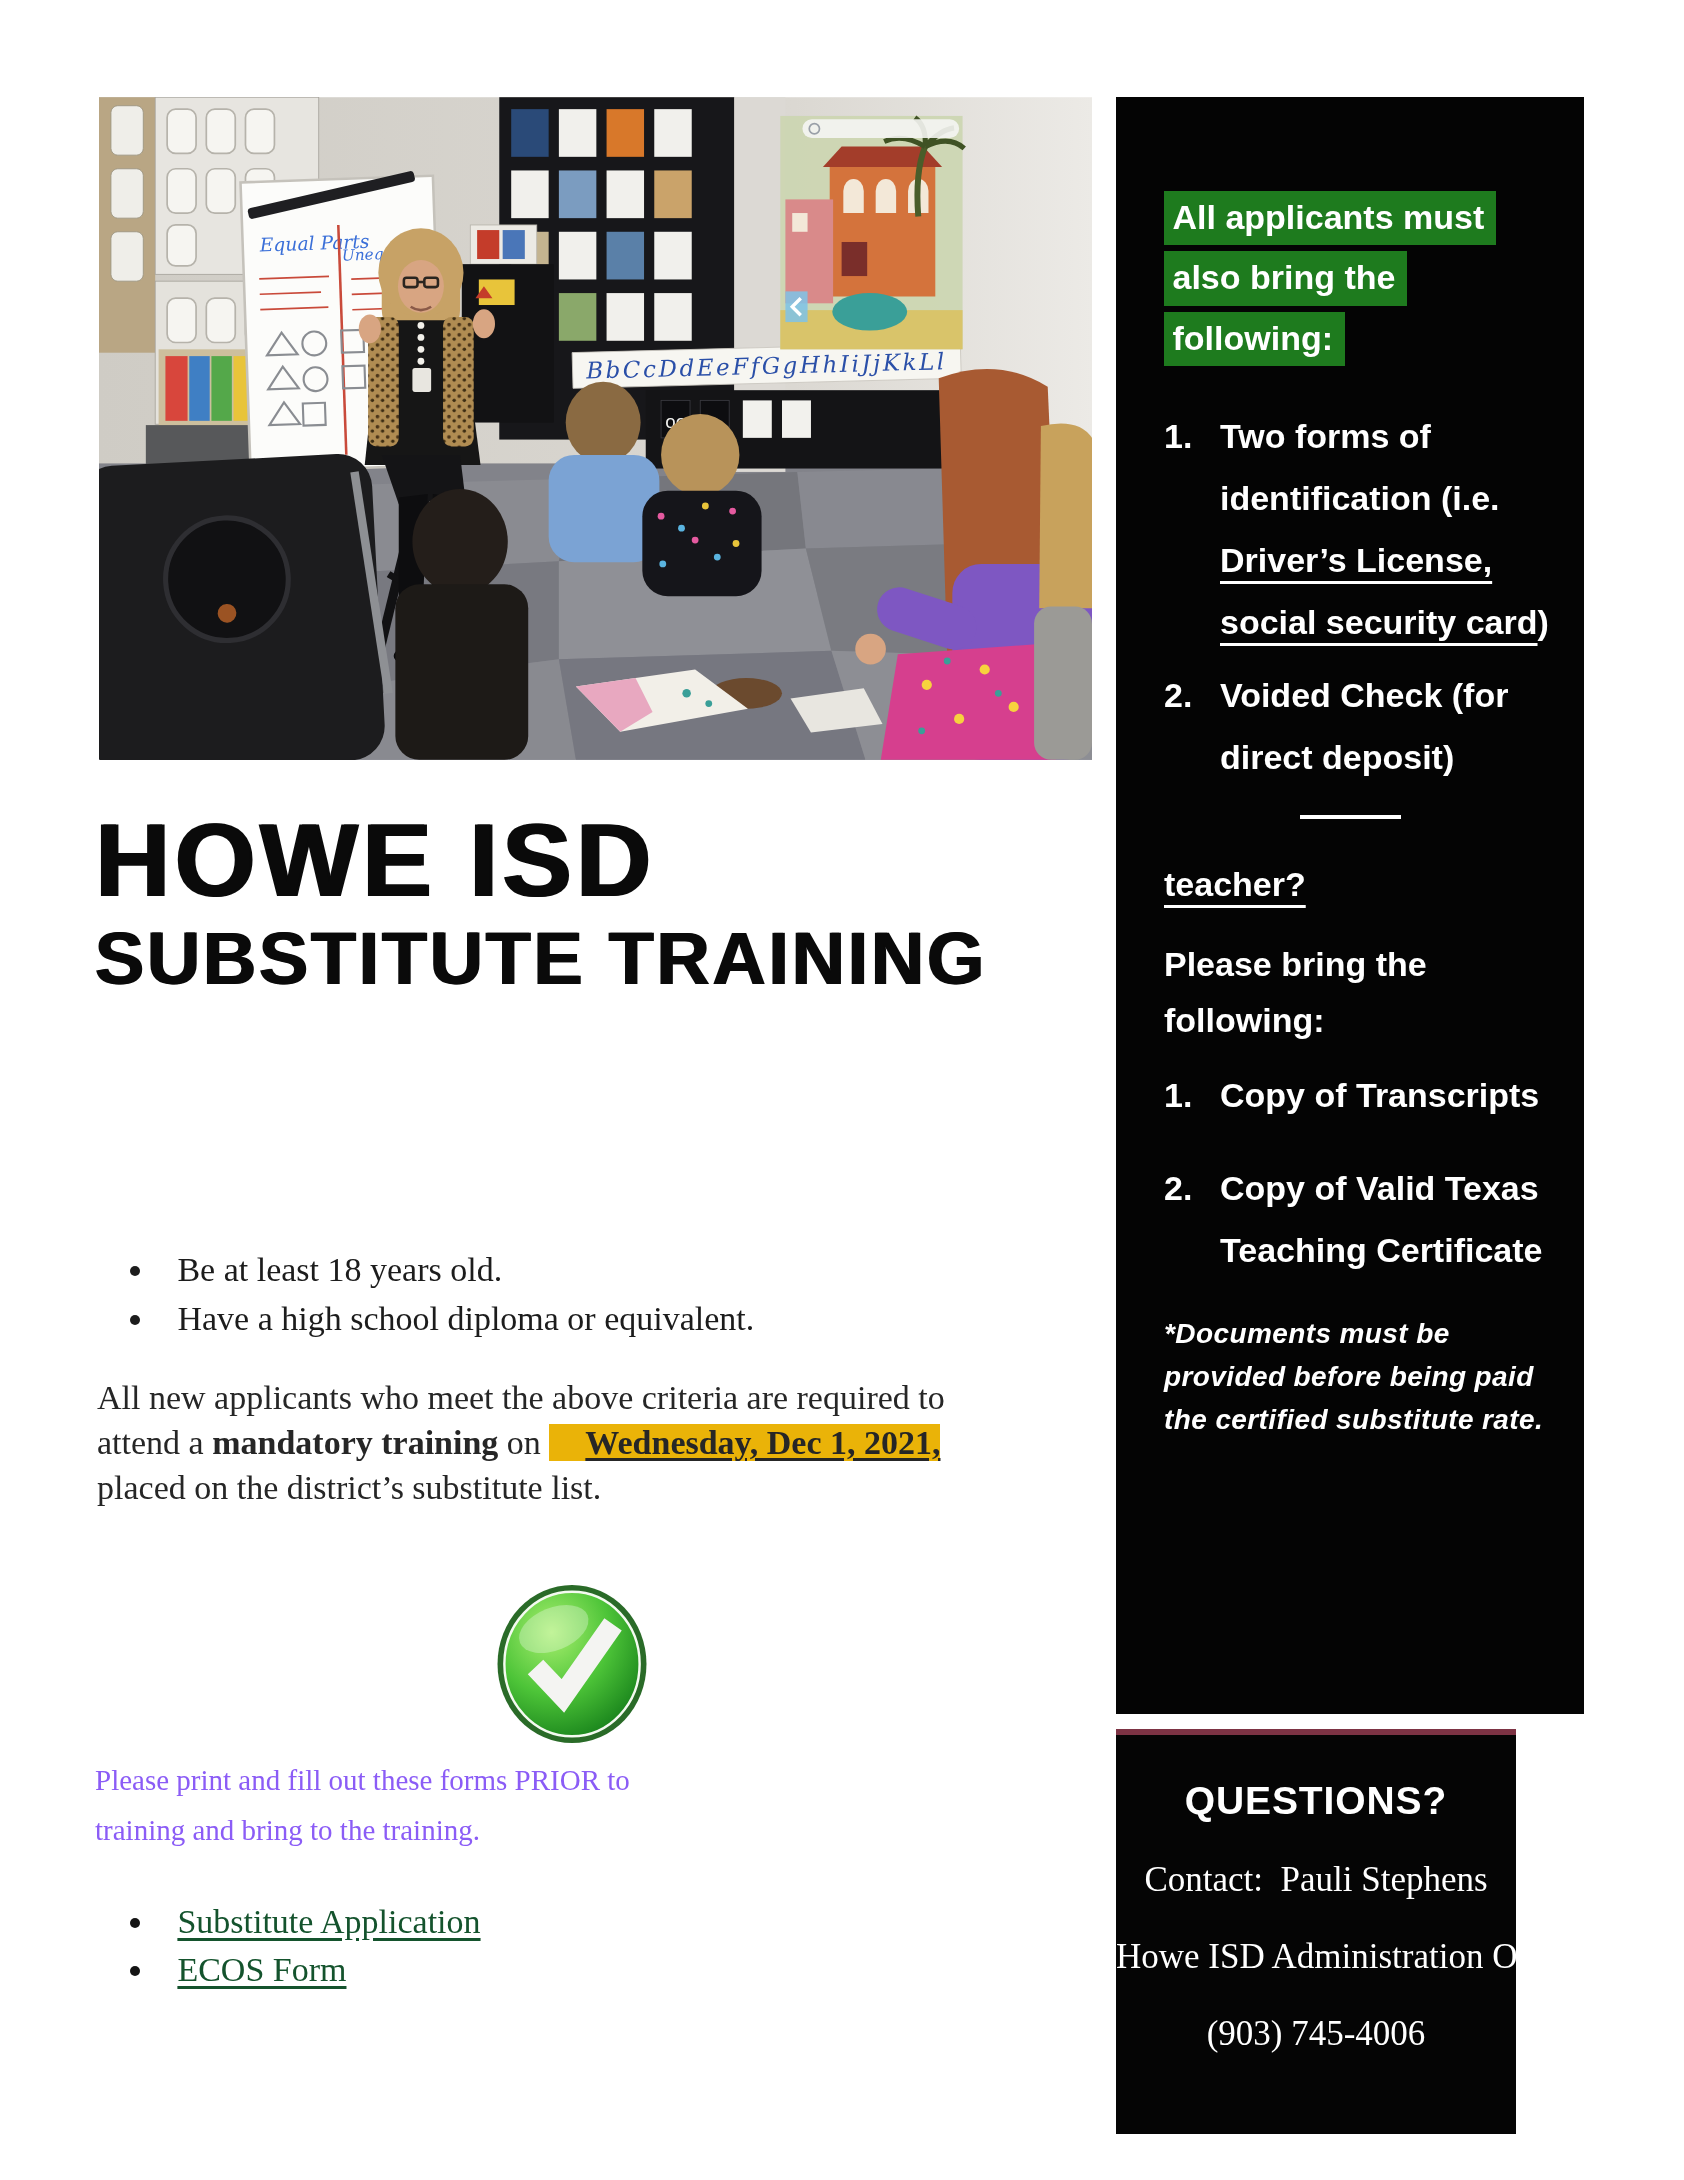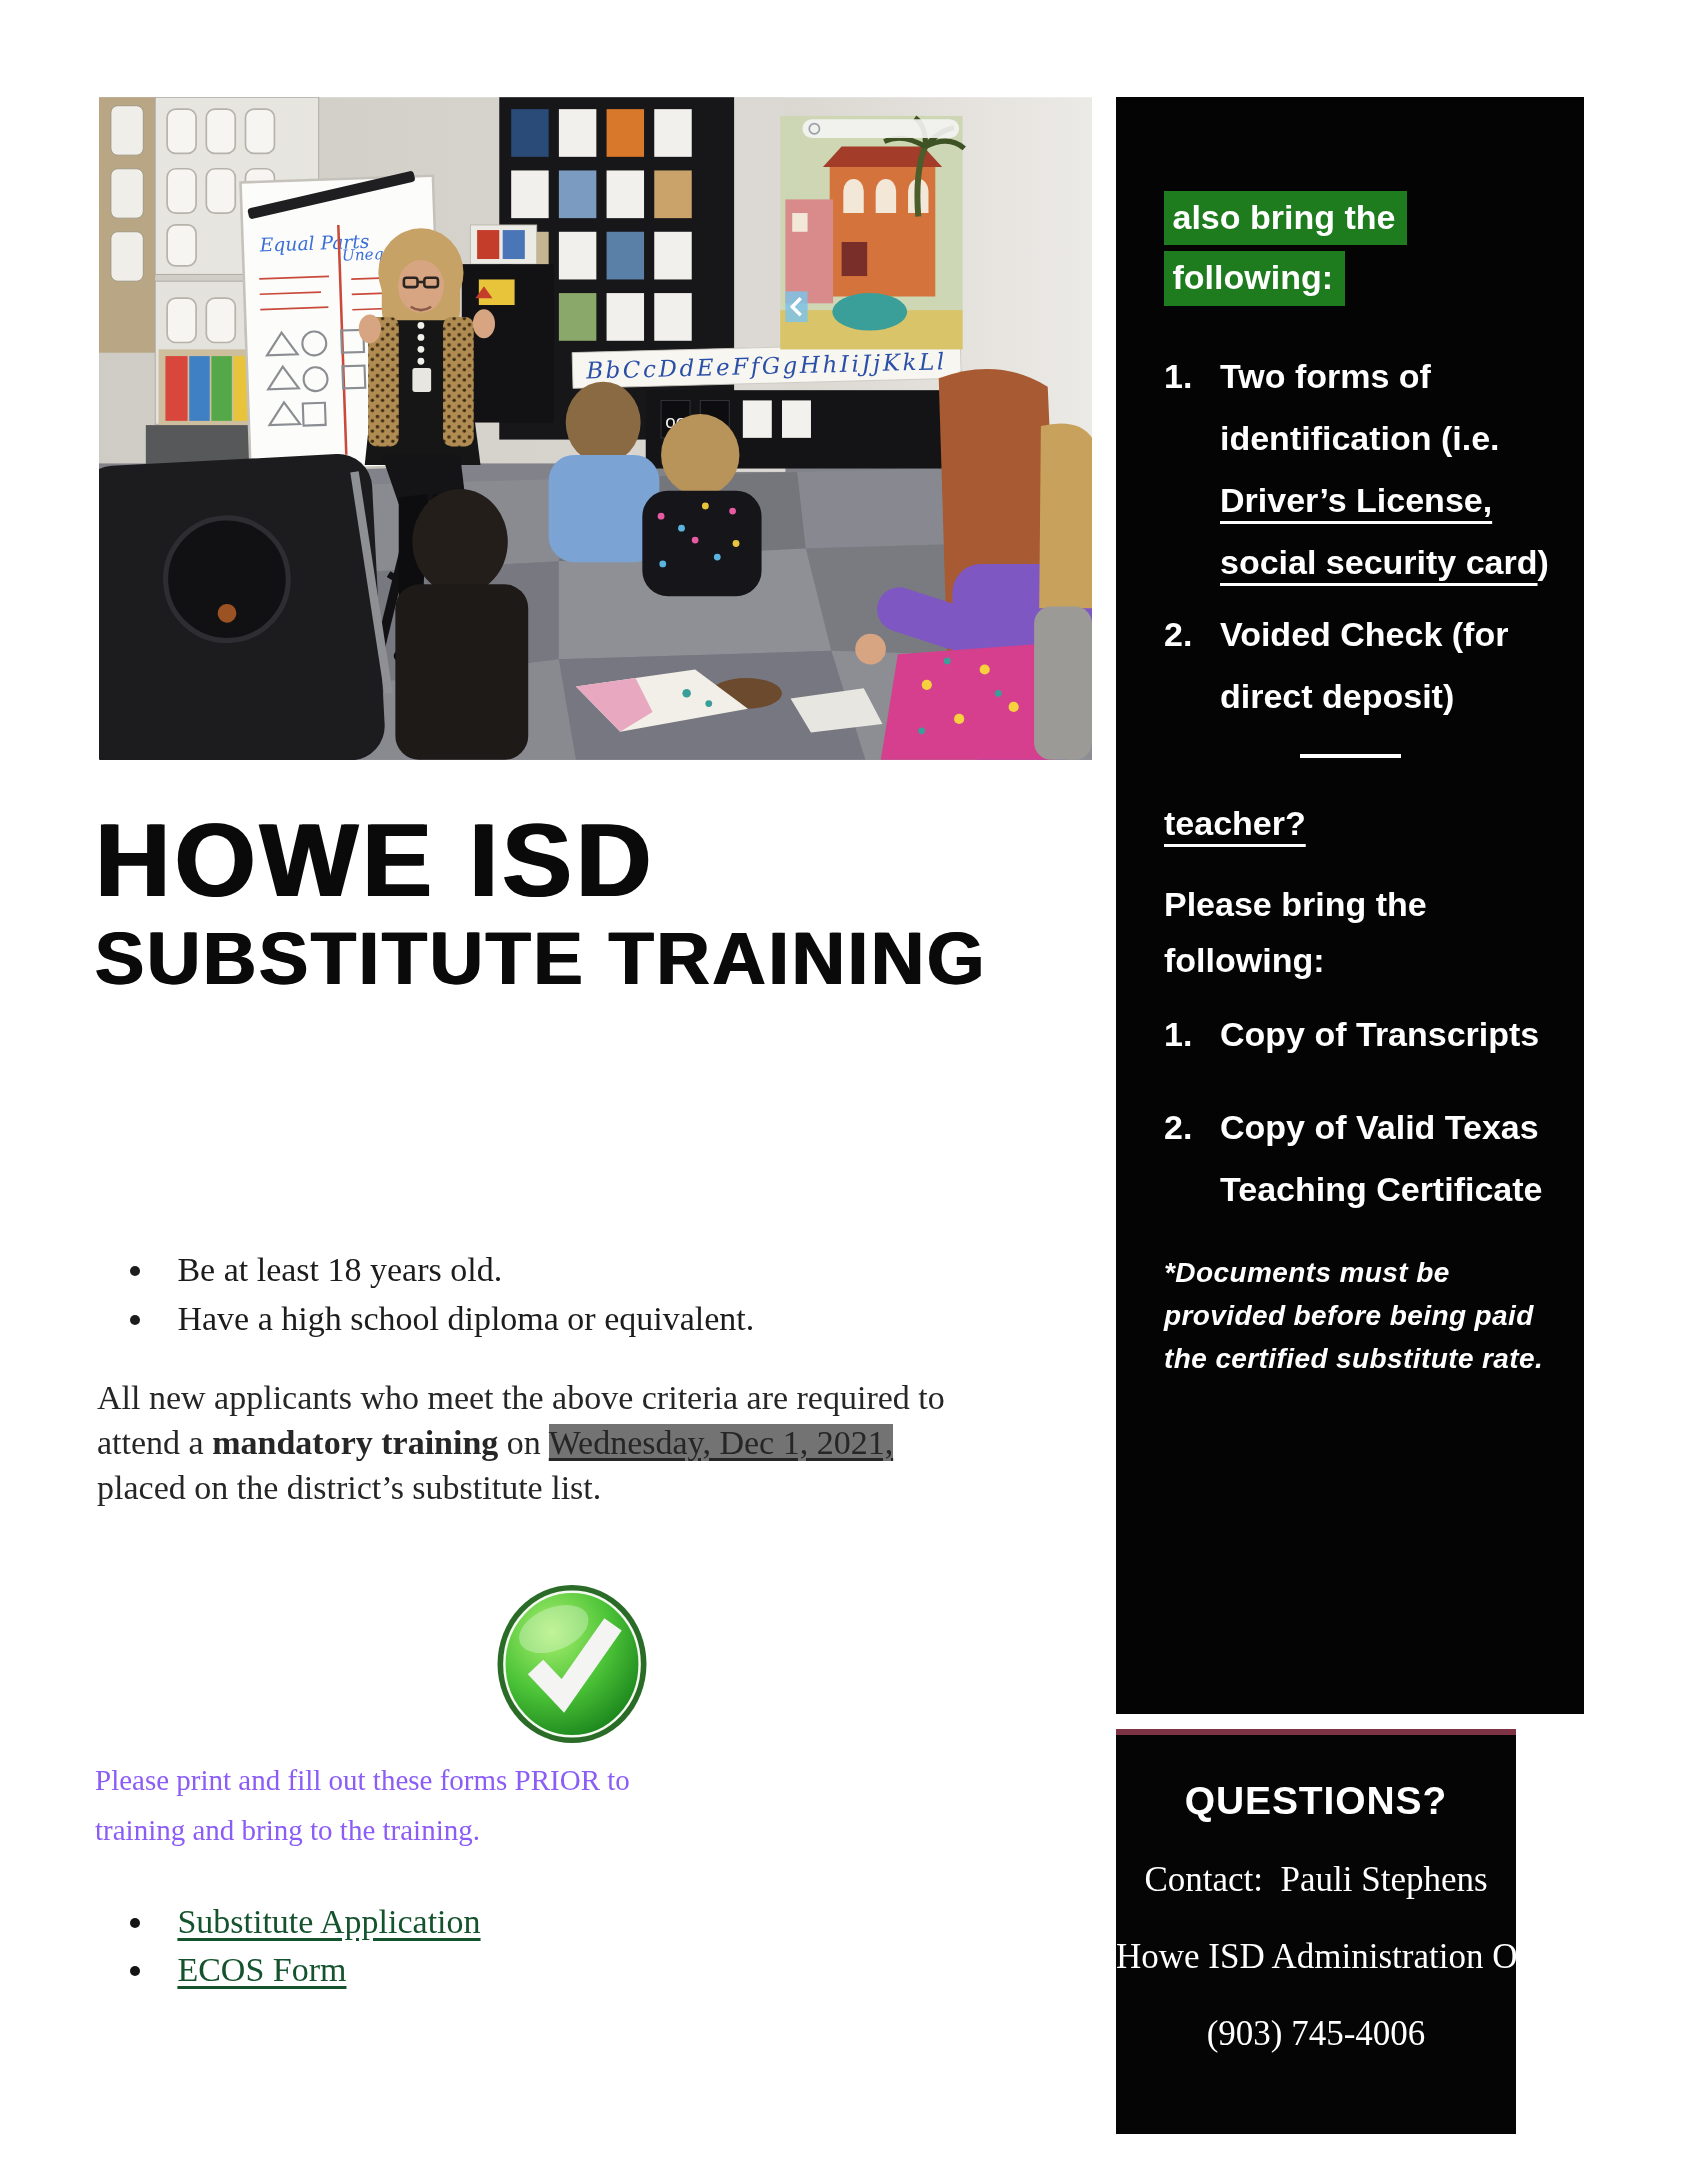--- a/index.html
+++ b/index.html
@@ -20,22 +20,22 @@
 
   
   .intro{position:absolute;left:97px;top:1065px;font-size:34px;line-height:55px;color:#1c1c1c;}
   .intro span{display:block;white-space:pre;}
   .bullets{position:absolute;left:109px;top:1245px;font-size:34px;line-height:49px;color:#1c1c1c;
            margin:0;padding-left:48px;}
   .bullets li{padding-left:20.4px;}
   .para2{position:absolute;left:97px;top:1375px;font-size:34px;line-height:45px;color:#262626;}
   .para2 .ln{display:block;white-space:pre;}
   .b{font-weight:bold;}
-  .hl{background:#737373;font-weight:normal;text-decoration:underline;
-      text-decoration-thickness:3.4px;text-underline-offset:4.3px;}
+  .hl{background:#eab308;font-weight:bold;text-decoration:underline;
+      text-decoration-thickness:3.4px;text-underline-offset:4.3px;padding-left:36px;}
 
   .check{position:absolute;left:496px;top:1583px;width:152px;height:162px;}
 
   .statement{position:absolute;left:95px;top:1755px;font-size:29px;line-height:50px;
              font-weight:normal;color:#8b5cf6;}
   .statement span{display:block;white-space:pre;}
 
   .formlinks{position:absolute;left:109px;top:1898px;font-size:34px;line-height:48px;
              margin:0;padding-left:48px;}
   .formlinks li{padding-left:20.4px;}
@@ -374,20 +374,21 @@
     <span>training and bring to the training.</span>
   </div>
 
   <ul class="formlinks">
     <li><a>Substitute Application</a></li>
     <li><a>ECOS Form</a></li>
   </ul>
 
   <div class="sb1">
     <div>
+      <span class="chip">All applicants must</span>
       <span class="chip">also bring the</span>
       <span class="chip">following:</span>
     </div>
 
     <div class="sb-list" style="margin-top:39px;">
       <div class="sb-item">
         <span class="num">1.</span>
         <div class="txt"><span> Two forms of identification (i.e. </span><span class="u">Driver’s License, social security card</span><span>)</span></div>
       </div>
       <div class="sb-item">

